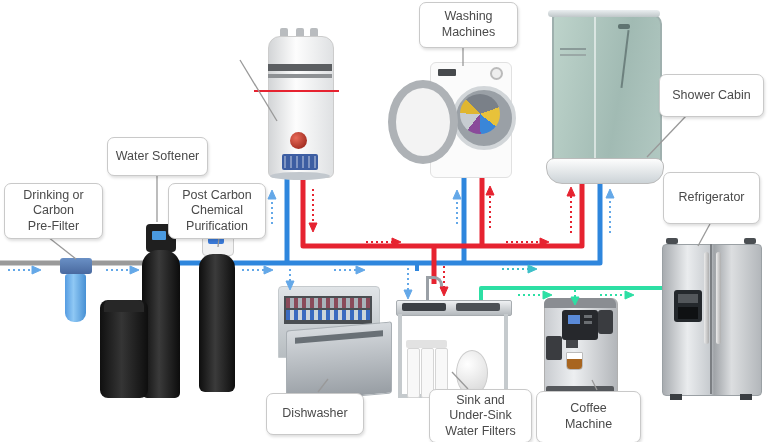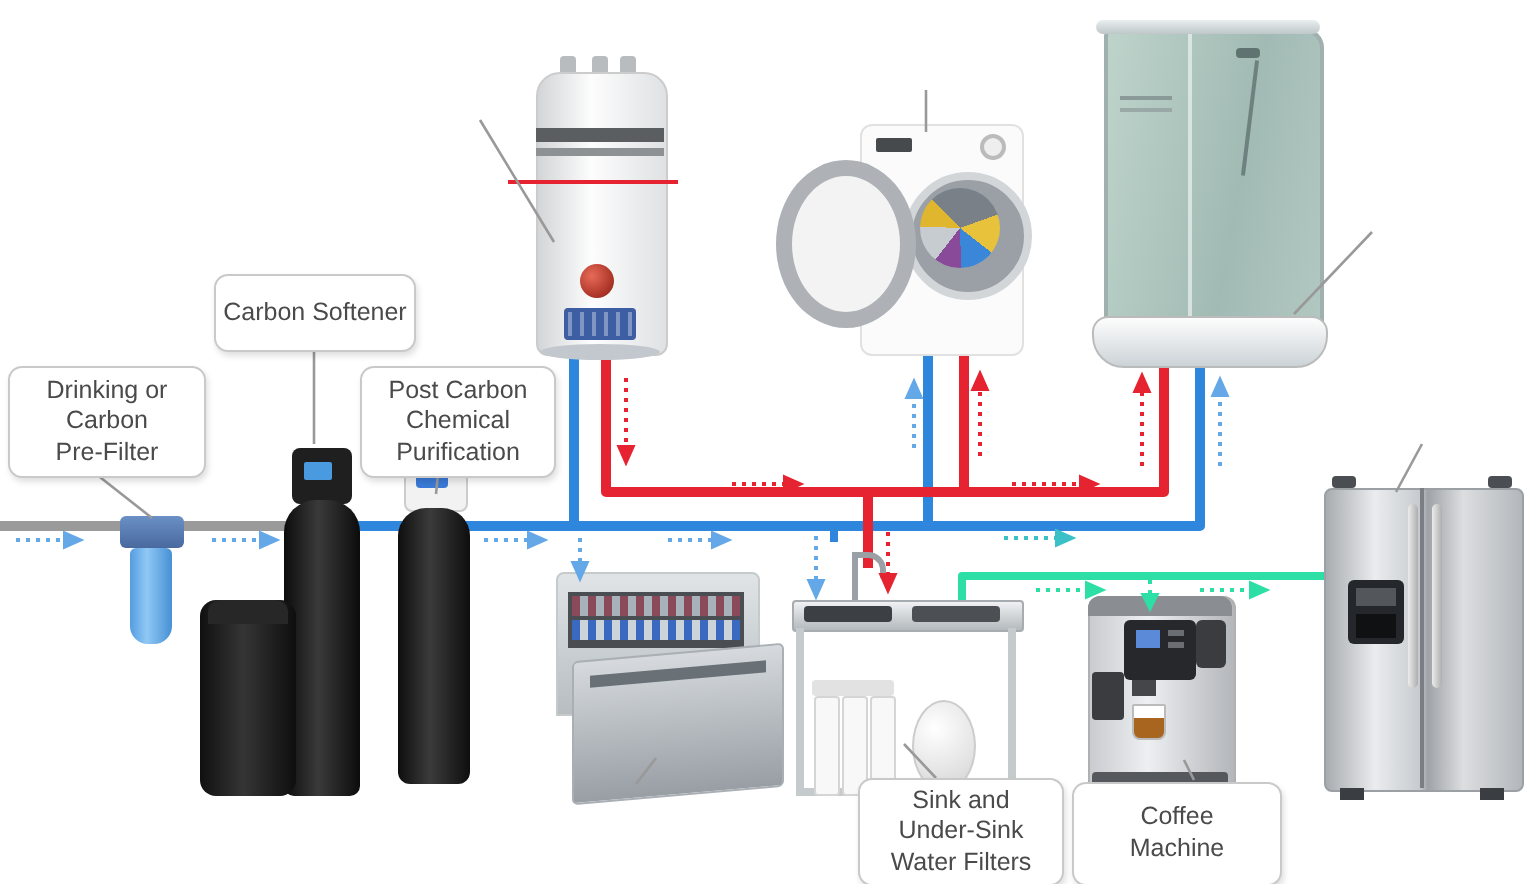--- a/index.html
+++ b/index.html
@@ -318,24 +318,29 @@
       <line x1="711" y1="222" x2="698" y2="246"></line>
       <line x1="318" y1="392" x2="328" y2="379"></line>
       <line x1="468" y1="389" x2="452" y2="372"></line>
       <line x1="597" y1="390" x2="592" y2="380"></line>
     </g>
   </svg>
 
   <div class="label" style="left:4px;top:183px;width:97px;height:54px"><span>Drinking or
 Carbon
 Pre-Filter</span></div>
-  <div class="label" style="left:107px;top:137px;width:99px;height:37px"><span>Carbon Softener</span></div>
-  <div class="label" style="left:180px;top:183px;width:96px;height:54px"><span>Post Carbon
+  <div class="label" style="left:107px;top:137px;width:99px;height:37px"><span>Water Softener</span></div>
+  <div class="label" style="left:168px;top:183px;width:96px;height:54px"><span>Post Carbon
 Chemical
 Purification</span></div>
+  <div class="label" style="left:419px;top:2px;width:97px;height:44px"><span>Washing
+Machines</span></div>
+  <div class="label" style="left:659px;top:74px;width:103px;height:41px"><span>Shower Cabin</span></div>
+  <div class="label" style="left:663px;top:172px;width:95px;height:50px"><span>Refrigerator</span></div>
+  <div class="label" style="left:266px;top:393px;width:96px;height:40px"><span>Dishwasher</span></div>
   <div class="label" style="left:536px;top:391px;width:103px;height:50px"><span>Coffee
 Machine</span></div>
   <div class="label" style="left:429px;top:389px;width:101px;height:52px"><span>Sink and
 Under-Sink
 Water Filters</span></div>
 
 
 </div>
 
 </body></html>

